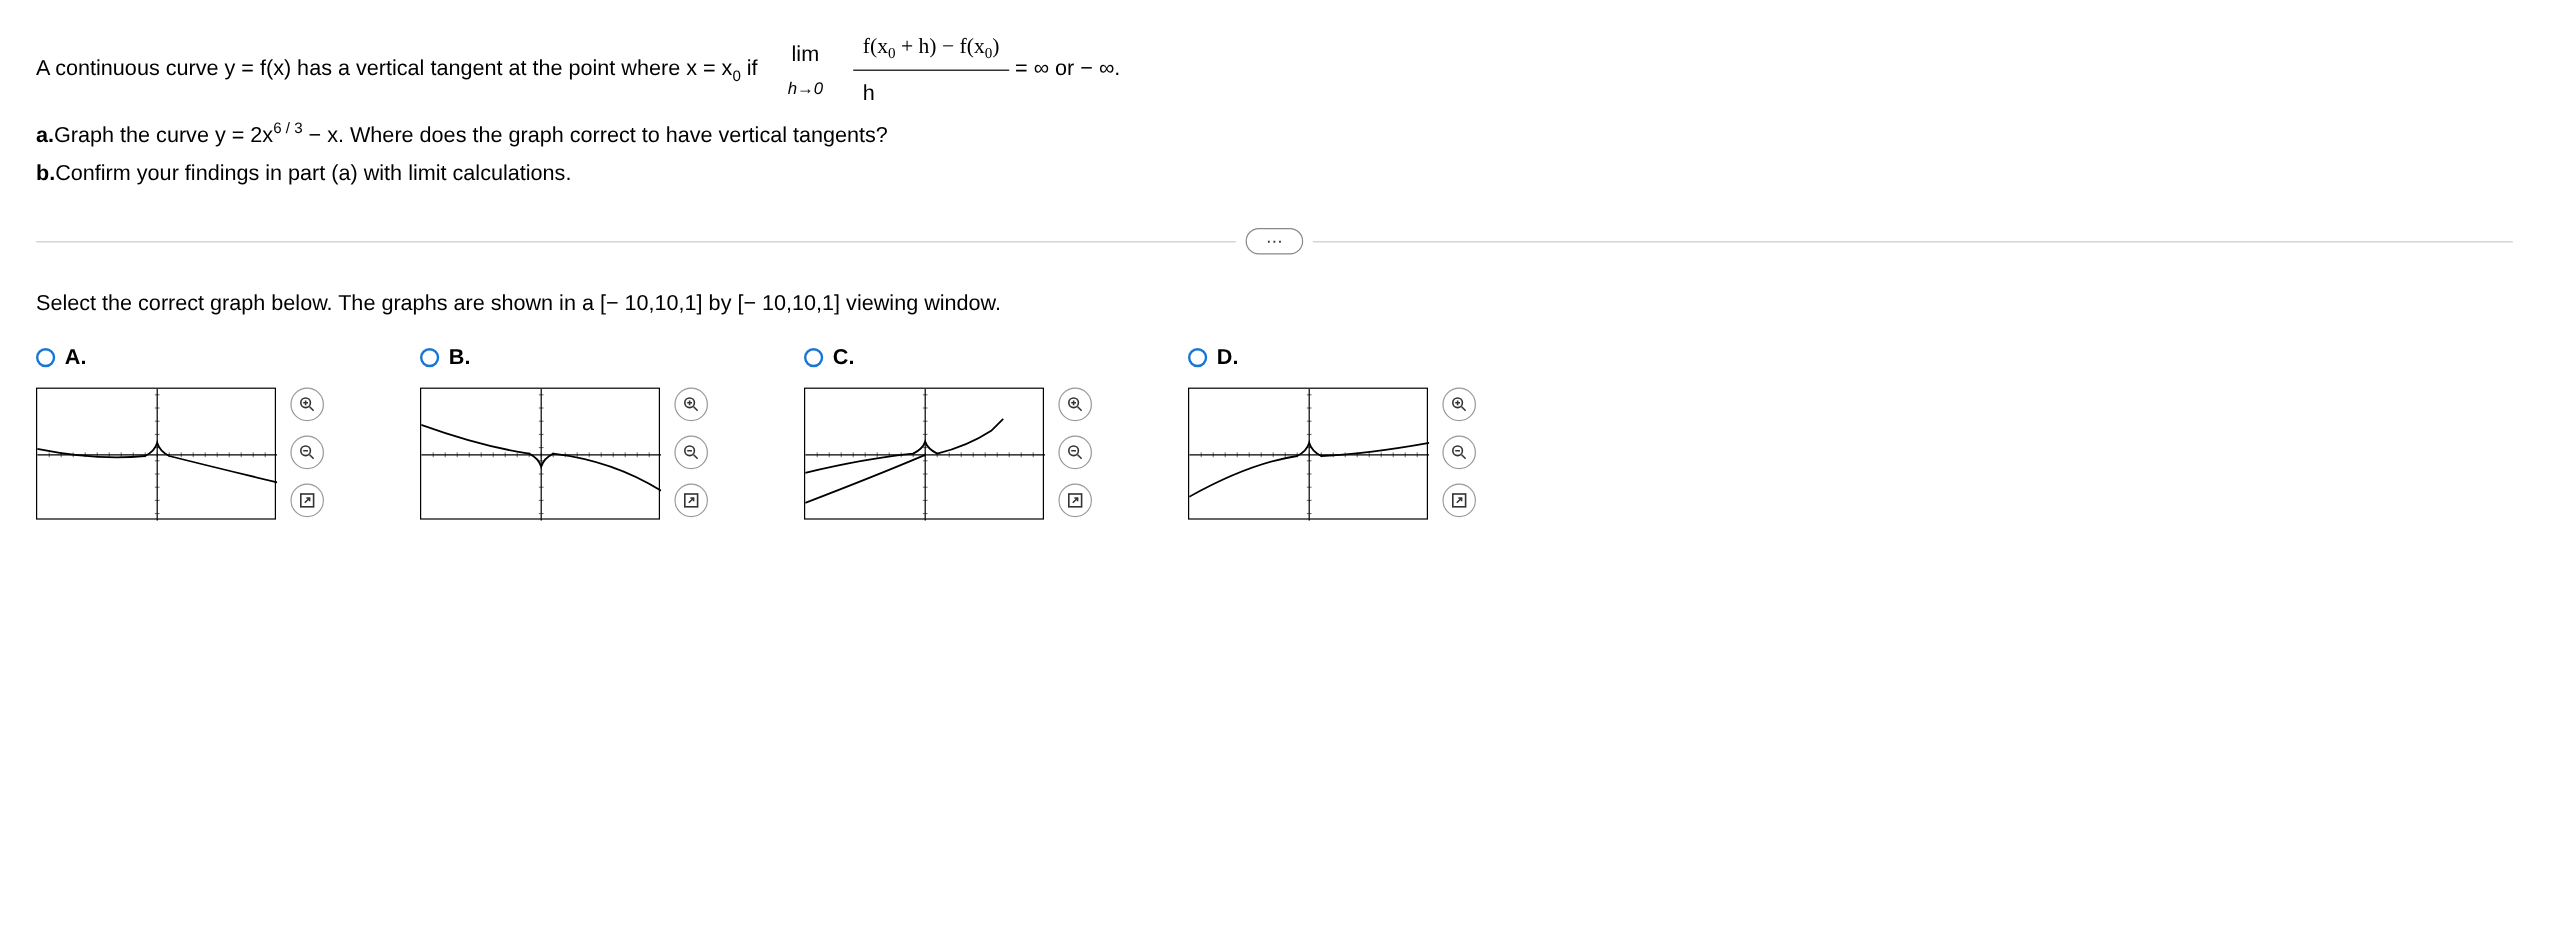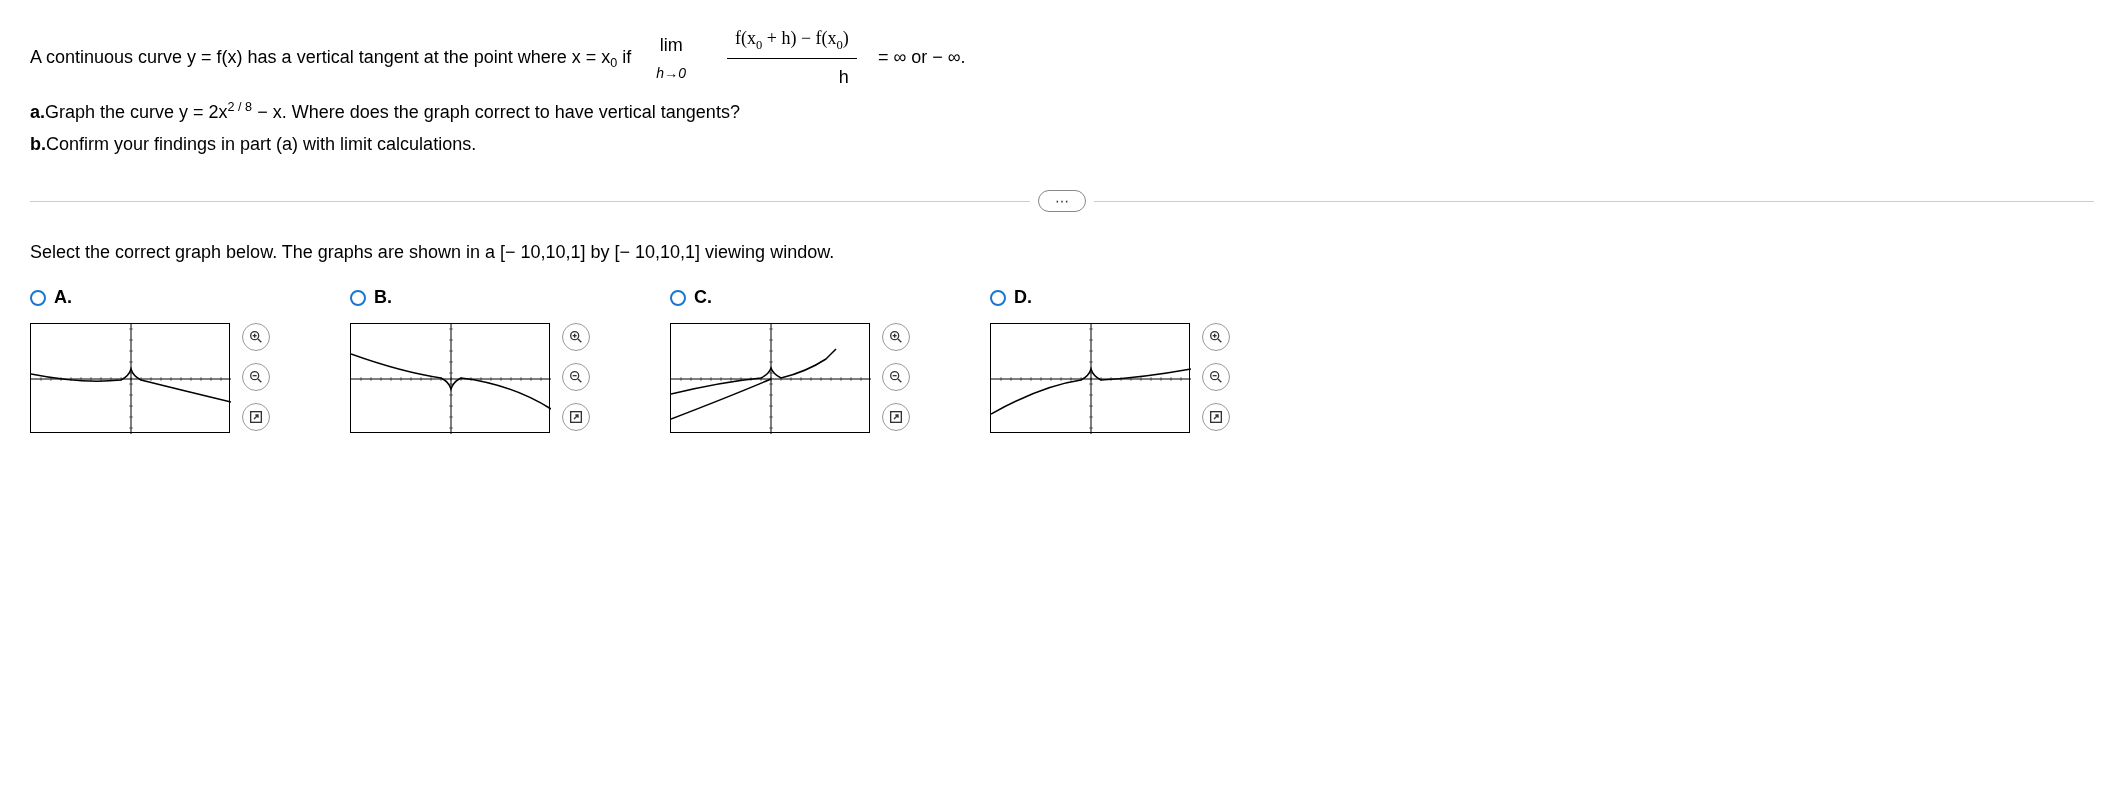--- a/index.html
+++ b/index.html
@@ -15,22 +15,22 @@
       display: inline-block;
       vertical-align: middle;
       text-align: center;
       margin: 0 20px;
     }
     .limit-expr .lim { display: block; }
     .limit-expr .approach { display: block; font-size: 14px; font-style: italic; }
     .frac {
       display: inline-block;
       vertical-align: middle;
-      text-align: right;
-      margin: 0 16px;
+      text-align: left;
+      margin: 0 0;
     }
     .frac .num { display: block; border-bottom: 1px solid #000; padding: 2px 8px; }
     .frac .den { display: block; padding: 2px 8px; }
     .sup { vertical-align: super; font-size: 0.7em; }
     .sub { vertical-align: sub; font-size: 0.7em; }
     .divider-row {
       display: flex;
       align-items: center;
       margin: 30px 0;
     }
@@ -103,21 +103,21 @@
       <span class="lim">lim</span>
       <span class="approach">h→0</span>
     </span>
     <span class="frac">
       <span class="num parens">f<span>(</span>x<span class="sub">0</span> + h<span>)</span> − f<span>(</span>x<span class="sub">0</span><span>)</span></span>
       <span class="den">h</span>
     </span>
     <span> = ∞ or − ∞.</span>
   </div>
   <div>
-    <b>a.</b><span>Graph the curve y = 2x</span><span class="sup">2 / 8</span><span> − x. Where does the graph correct to have vertical tangents?</span>
+    <b>a.</b><span>Graph the curve y = 2x</span><span class="sup">6 / 3</span><span> − x. Where does the graph correct to have vertical tangents?</span>
   </div>
   <div>
     <b>b.</b><span>Confirm your findings in part (a) with limit calculations.</span>
   </div>
 </div>
 
 <div class="divider-row">
   <div class="divider-line"></div>
   <div class="dots-btn">⋯</div>
   <div class="divider-line"></div>

